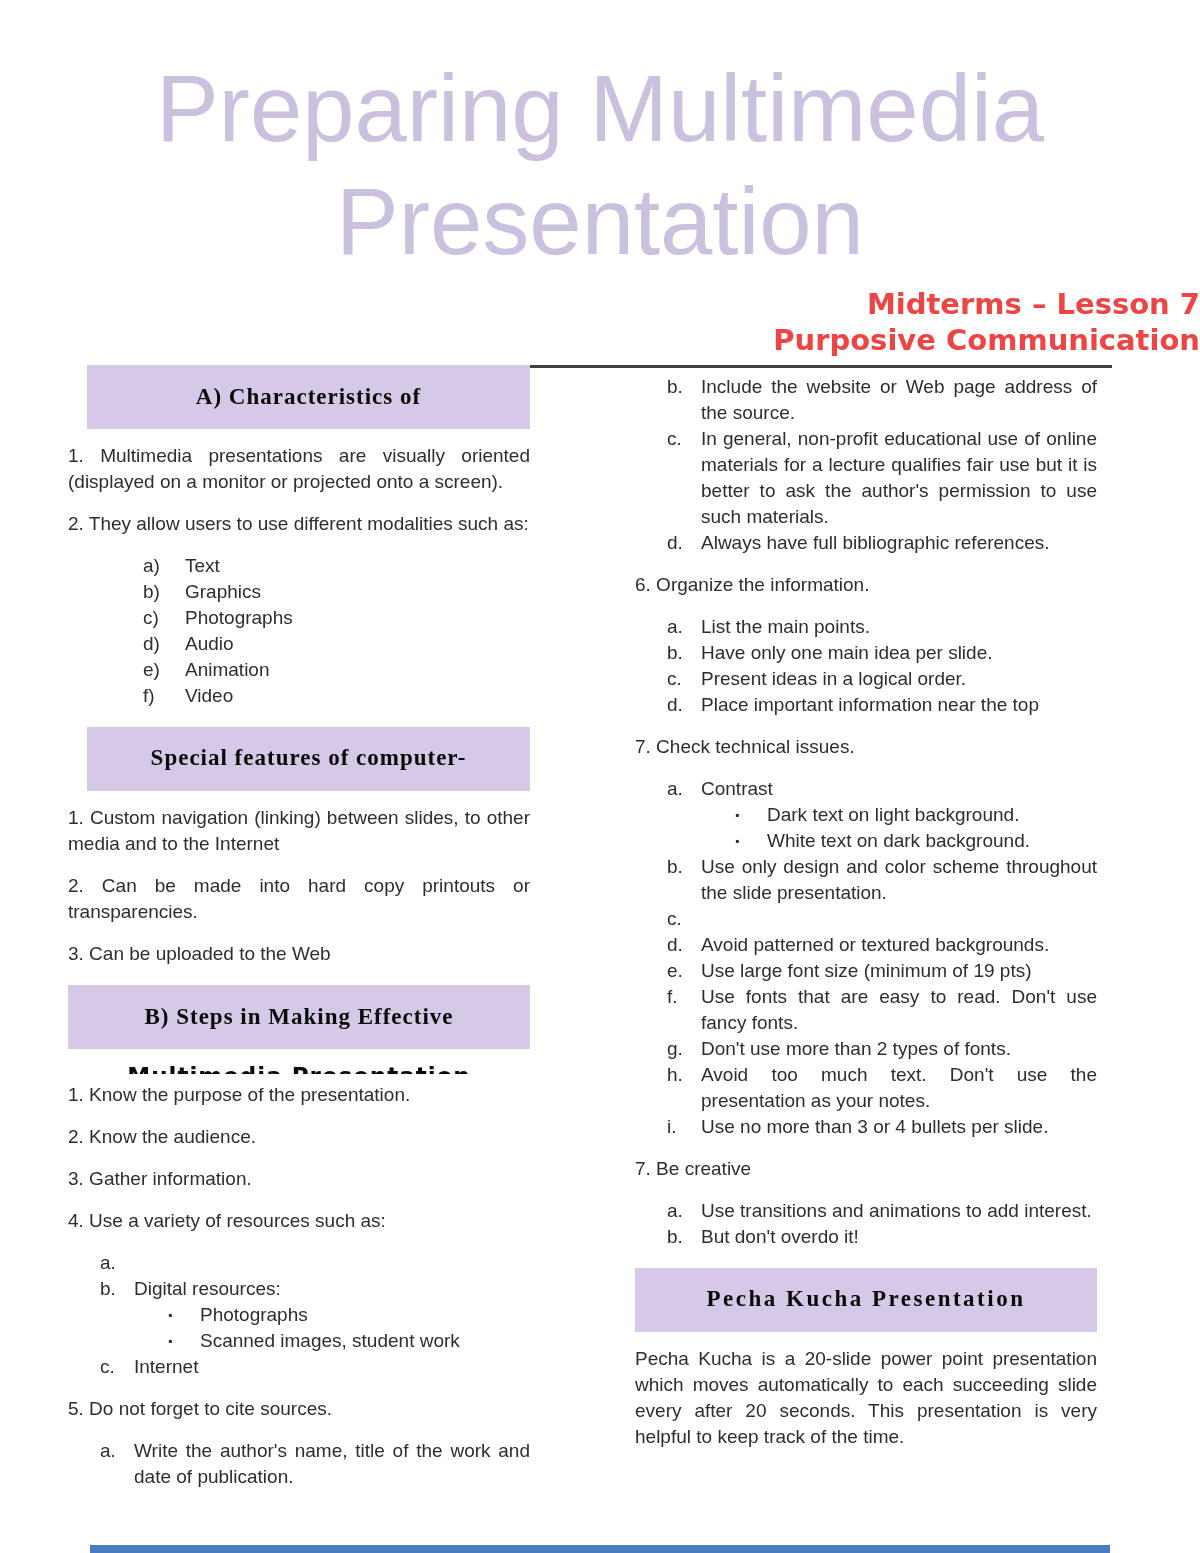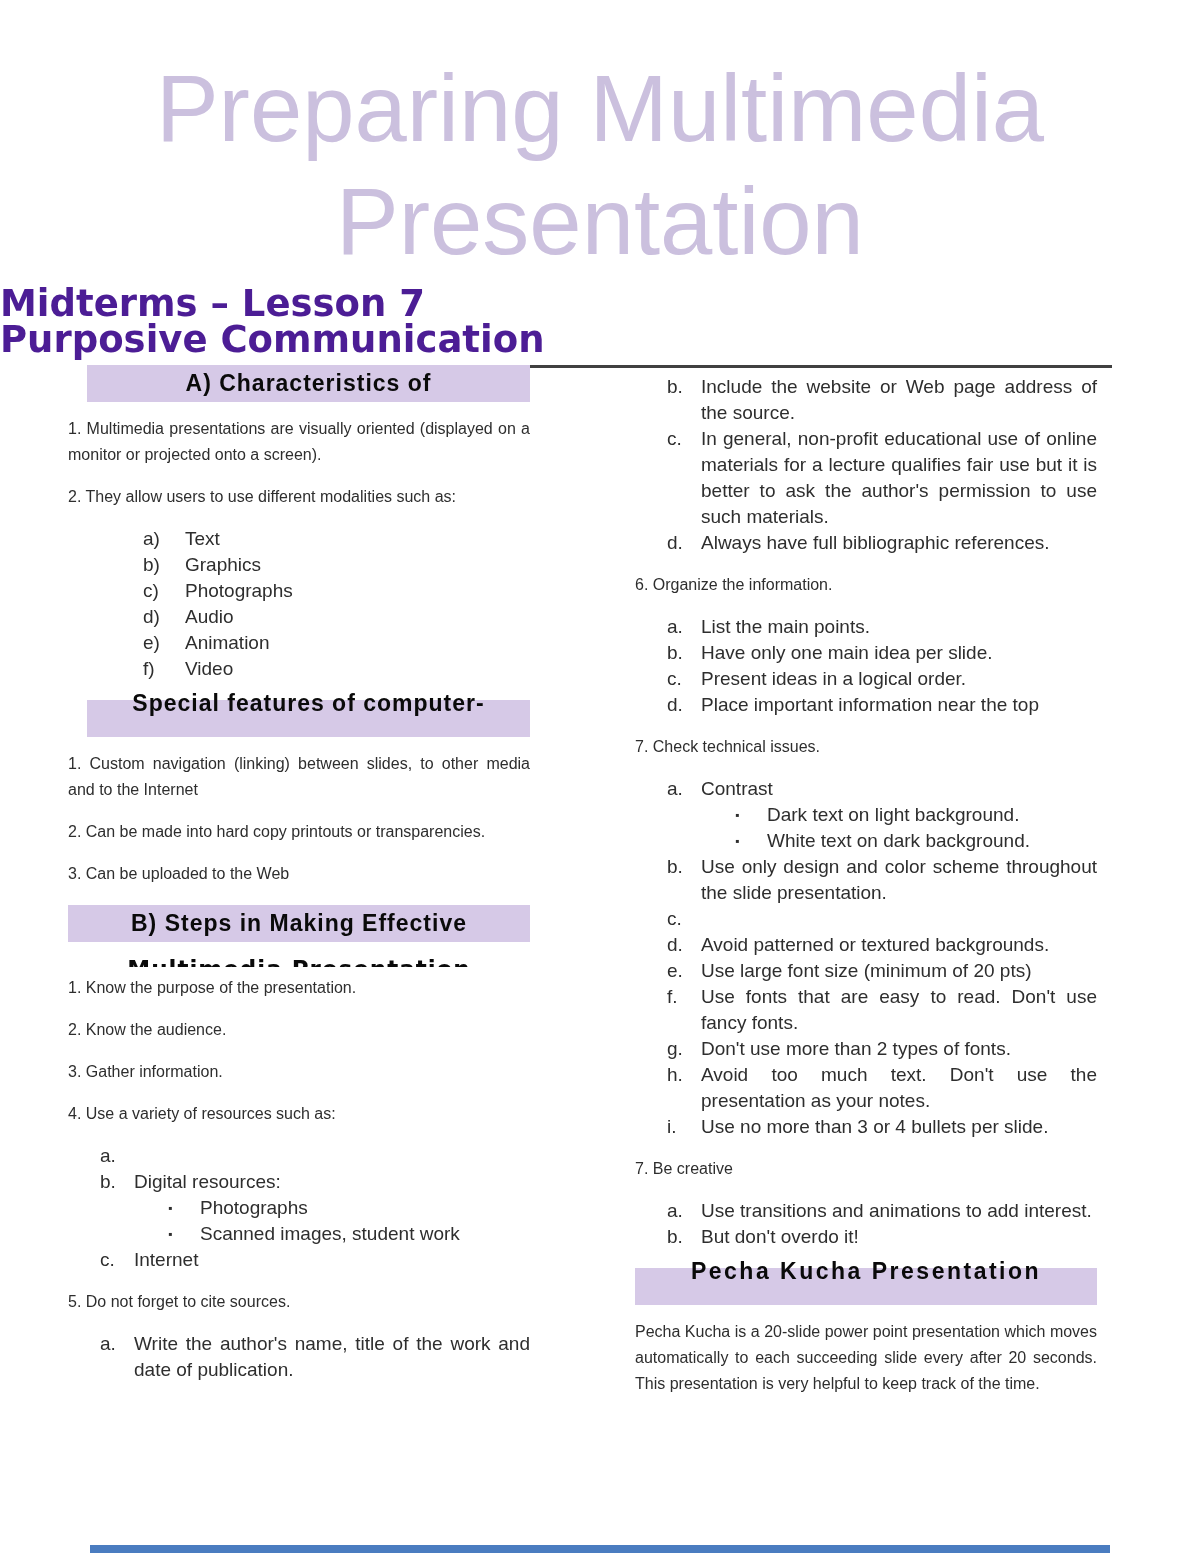--- a/index.html
+++ b/index.html
@@ -18,55 +18,55 @@
   }
   .doc-title{
     margin-top:52px;
     text-align:center;
     font-size:94px;line-height:113px;font-weight:400;
     color:var(--lav-title);
     letter-spacing:0px;
   }
   .doc-subtitle{
     margin-top:8px;
-    text-align:left;
+    text-align:right;
     font-family:"DejaVu Sans",sans-serif;
-    font-weight:bold;font-size:37px;line-height:36px;color:#4c1d95;
+    font-weight:bold;font-size:29px;line-height:36px;color:#ef4444;
   }
   .rule{height:3px;background:var(--rule);margin:7px 88px 0 88px;}
   .columns{
     display:flex;gap:105px;
     padding:0 103px 0 68px;
     margin-top:-3px;
   }
   .col{width:462px;flex:0 0 462px;}
   .col-right{padding-top:9px;}
   
   .hbox{
     background:var(--lav-box);
-    height:37px;
+    height:64px;
     display:flex;justify-content:center;
-    font-family:Liberation Sans, sans-serif;
+    font-family:Liberation Serif, serif;
     font-weight:bold;font-size:23px;letter-spacing:1px;color:#0a0a0a;
     margin:0 0 14px 0;
   }
   .hb-center{align-items:center;}
   .hb-bottom{align-items:flex-end;padding-bottom:20px;box-sizing:border-box;}
   .hb-indent{margin-left:19px;}
   .hb-spaced{letter-spacing:2.5px;}
   .para + .hbox, .dlist + .hbox{margin-top:18px;}
   .hclip{
     height:11px;overflow:hidden;text-align:center;
     font-family:"DejaVu Sans",sans-serif;
     font-weight:bold;font-size:23px;letter-spacing:1px;color:#0a0a0a;
     margin:0 0 8px 0;
   }
   
   .para{
-    font-size:16px;line-height:26px;text-align:justify;
+    font-size:19px;line-height:26px;text-align:justify;
     margin:0 0 16px 0;
   }
   .dlist{margin:0 0 16px 0;}
   .li{display:flex;font-size:19px;line-height:26px;}
   .li .m{flex:0 0 auto;}
   .li-l .m{margin-left:32px;width:34px;}
   .li-p .m{margin-left:75px;width:42px;}
   .li-b .m{margin-left:100px;width:32px;font-size:12px;}
   .li .t{flex:1 1 auto;text-align:justify;}
   .footer-bar{
@@ -221,21 +221,21 @@
           </div>
           <div class="li li-l">
             <span class="m">c.</span>
           </div>
           <div class="li li-l">
             <span class="m">d.</span>
             <span class="t">Avoid patterned or textured backgrounds.</span>
           </div>
           <div class="li li-l">
             <span class="m">e.</span>
-            <span class="t">Use large font size (minimum of 20 pts)</span>
+            <span class="t">Use large font size (minimum of 19 pts)</span>
           </div>
           <div class="li li-l">
             <span class="m">f.</span>
             <span class="t">Use fonts that are easy to read. Don't use fancy fonts.</span>
           </div>
           <div class="li li-l">
             <span class="m">g.</span>
             <span class="t">Don't use more than 2 types of fonts.</span>
           </div>
           <div class="li li-l">

